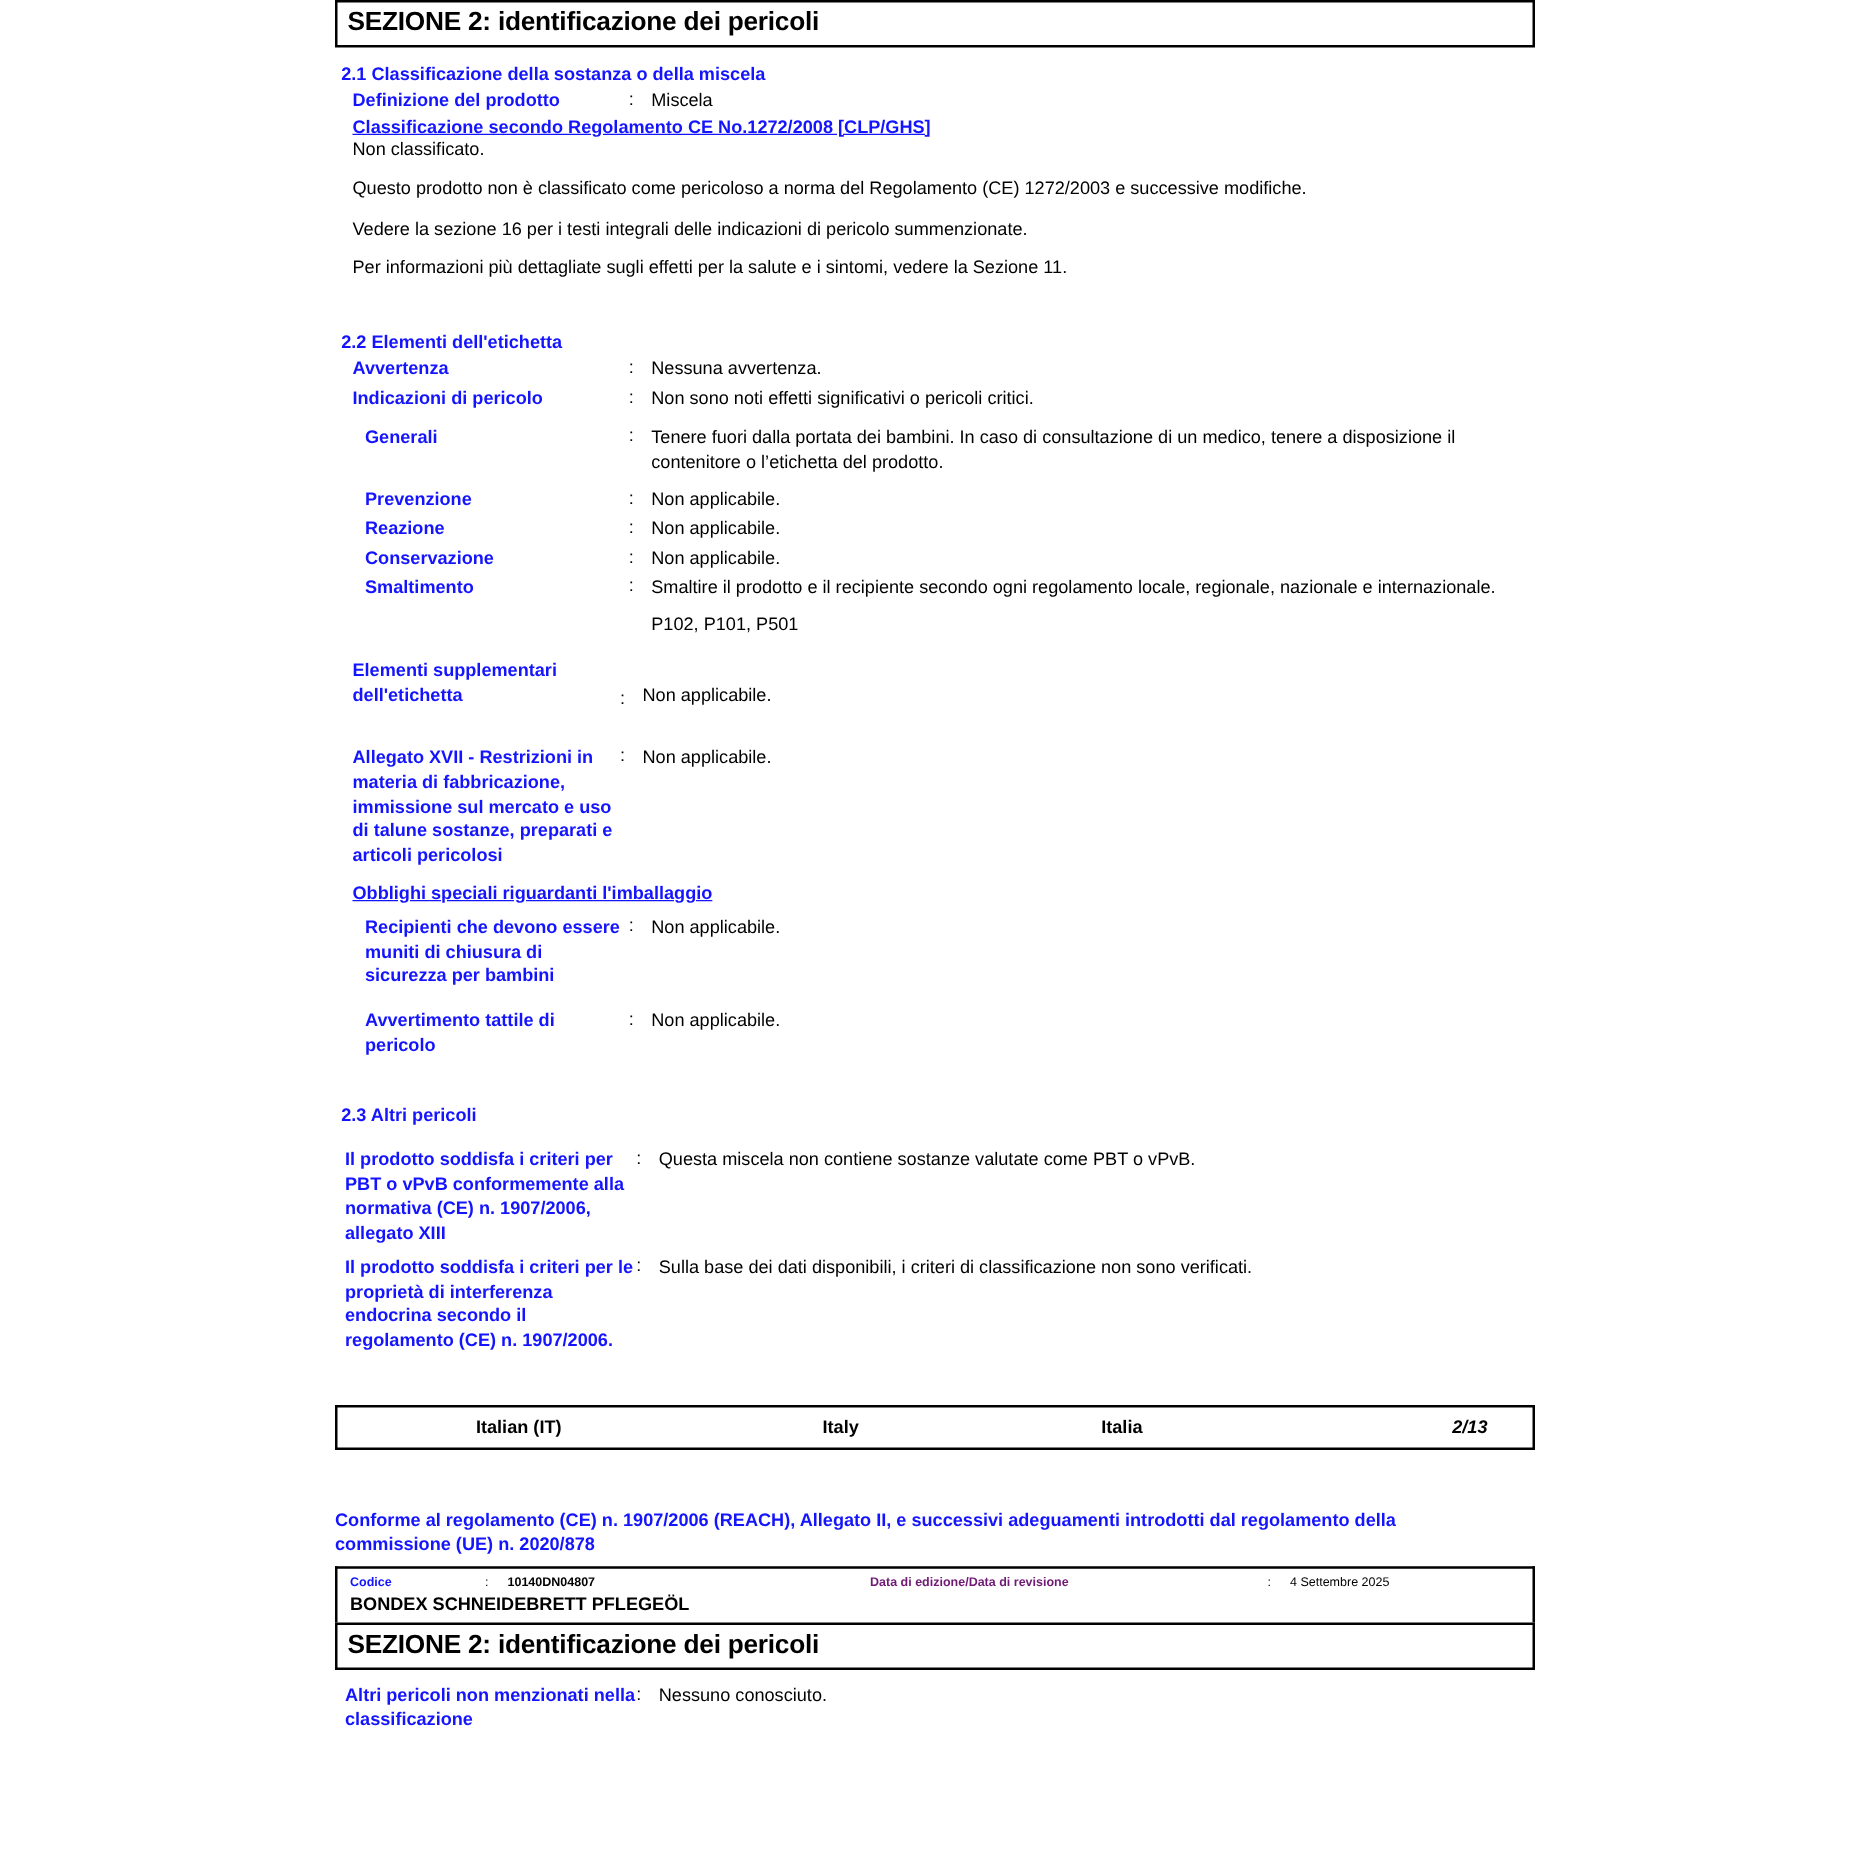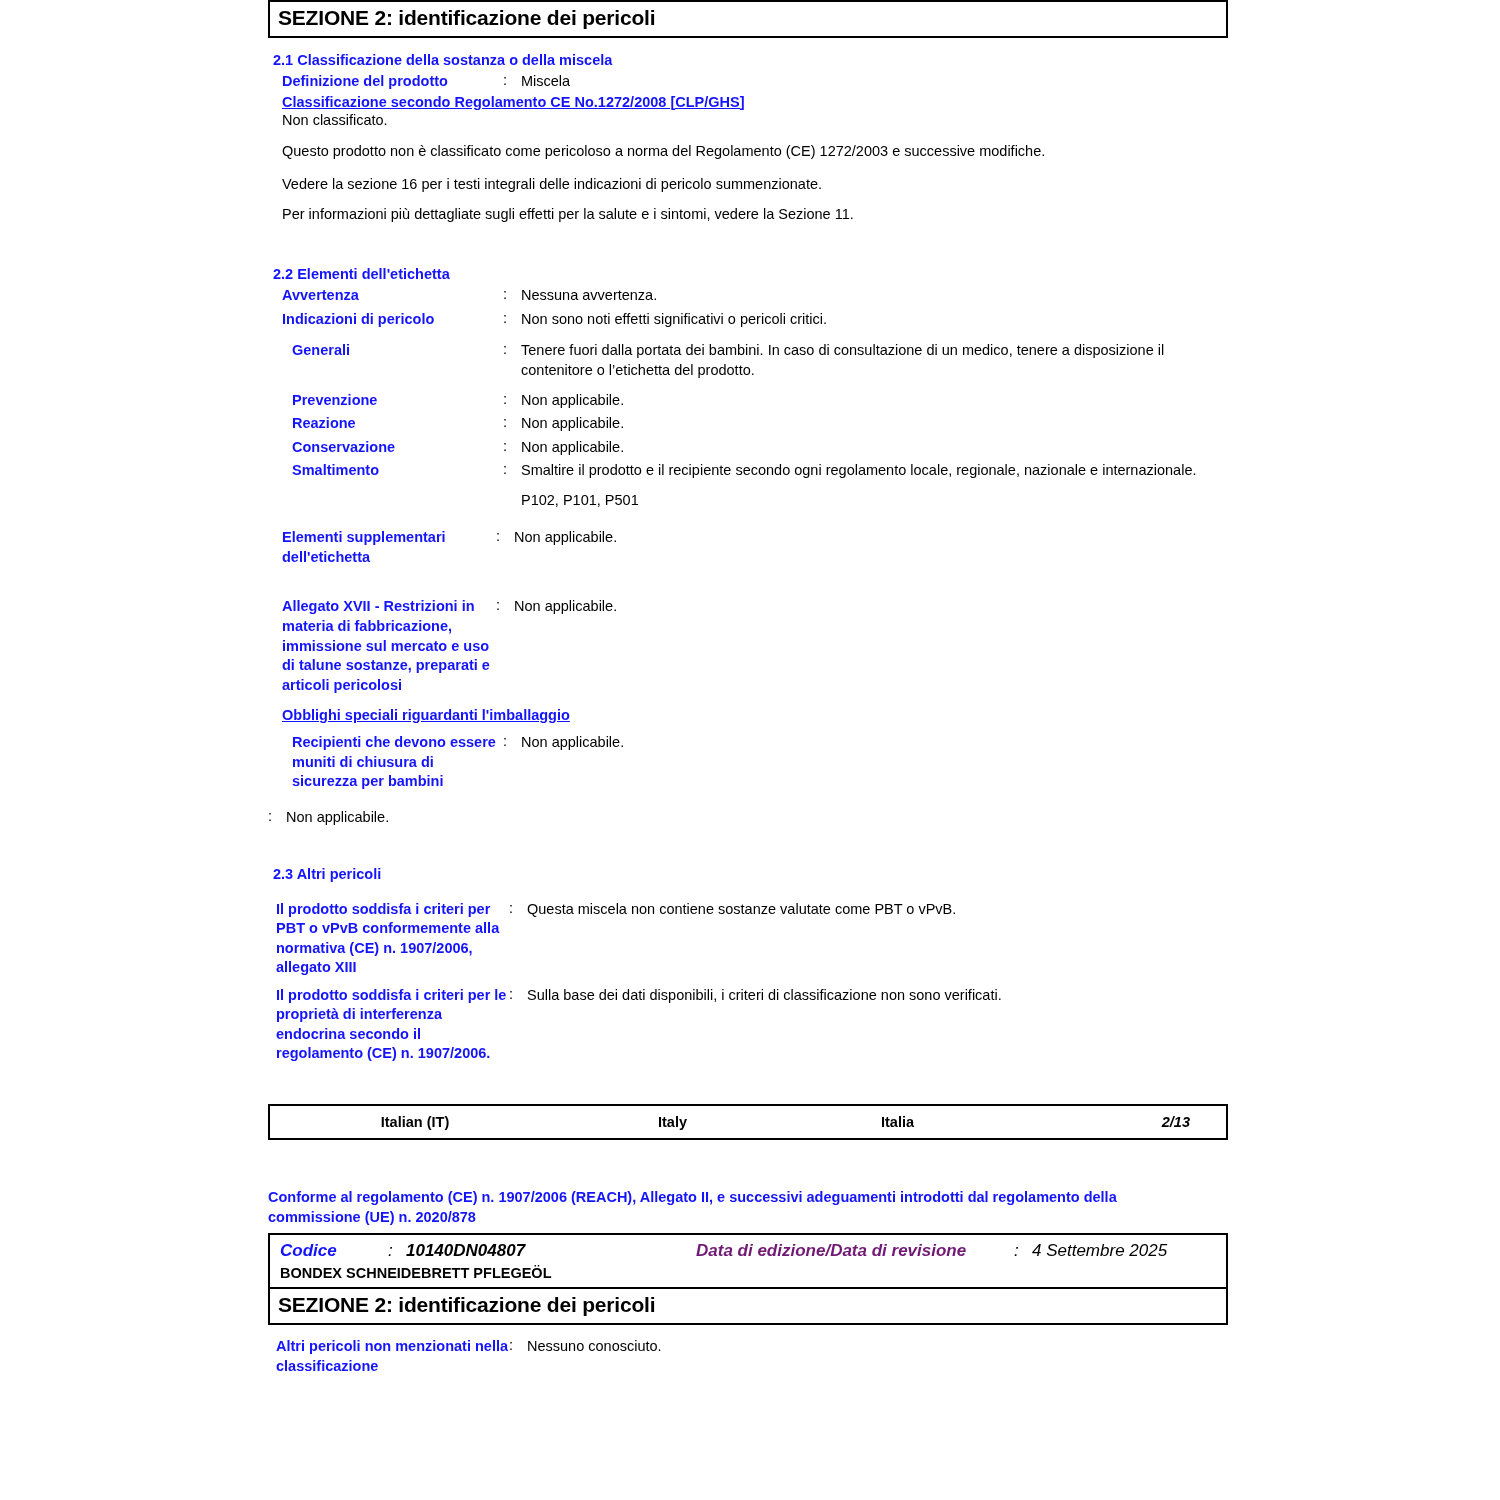--- a/index.html
+++ b/index.html
@@ -130,22 +130,21 @@
     border: 2px solid #000;
     border-bottom: none;
     width: 960px;
     box-sizing: border-box;
     padding: 6px 10px 6px 10px;
     margin-top: 6px;
   }
   .code-line {
     display: flex;
     align-items: baseline;
-    font-size: 17px;
-    font-style: italic;
+    font-size: 10px;
   }
   .code-line .k {
     color: #1414ff;
     font-weight: bold;
     width: 108px;
   }
   .code-line .sep { width: 18px; }
   .code-line .v { font-weight: bold; width: 290px; }
   .code-line .k2 {
     color: #701a75;
@@ -231,41 +230,42 @@
       <div class="colon">:</div>
       <div class="value">Smaltire il prodotto e il recipiente secondo ogni regolamento locale, regionale, nazionale e internazionale.</div>
     </div>
 
     <div class="row" style="margin-top:10px;">
       <div class="label lbl-w2"></div>
       <div class="colon"></div>
       <div class="value">P102, P101, P501</div>
     </div>
 
-    <div class="row" style="margin-top:18px;">
+    <div class="row" style="margin-top:18px;align-items:flex-end;">
       <div class="label lbl-w1" style="width:228px;">Elementi supplementari dell'etichetta</div>
       <div class="colon">:</div>
       <div class="value">Non applicabile.</div>
     </div>
 
     <div class="row" style="margin-top:30px;">
       <div class="label lbl-w1" style="width:228px;">Allegato XVII - Restrizioni in materia di fabbricazione, immissione sul mercato e uso di talune sostanze, preparati e articoli pericolosi</div>
       <div class="colon">:</div>
       <div class="value">Non applicabile.</div>
     </div>
 
     <div class="underline-head" style="margin-top:12px;">Obblighi speciali riguardanti l'imballaggio</div>
 
     <div class="row" style="margin-top:10px;">
       <div class="label lbl-w2" style="width:235px;">Recipienti che devono essere muniti di chiusura di sicurezza per bambini</div>
       <div class="colon">:</div>
       <div class="value">Non applicabile.</div>
     </div>
 
     <div class="row" style="margin-top:16px;">
+      <div class="label lbl-w2" style="width:235px;">Avvertimento tattile di pericolo</div>
       <div class="colon">:</div>
       <div class="value">Non applicabile.</div>
     </div>
 
     <div class="sub-head" style="margin-top:38px;">2.3 Altri pericoli</div>
 
     <div class="row" style="margin-top:18px;">
       <div class="label lbl-w3" style="width:241px;">Il prodotto soddisfa i criteri per PBT o vPvB conformemente alla normativa (CE) n. 1907/2006, allegato XIII</div>
       <div class="colon">:</div>
       <div class="value">Questa miscela non contiene sostanze valutate come PBT o vPvB.</div>

